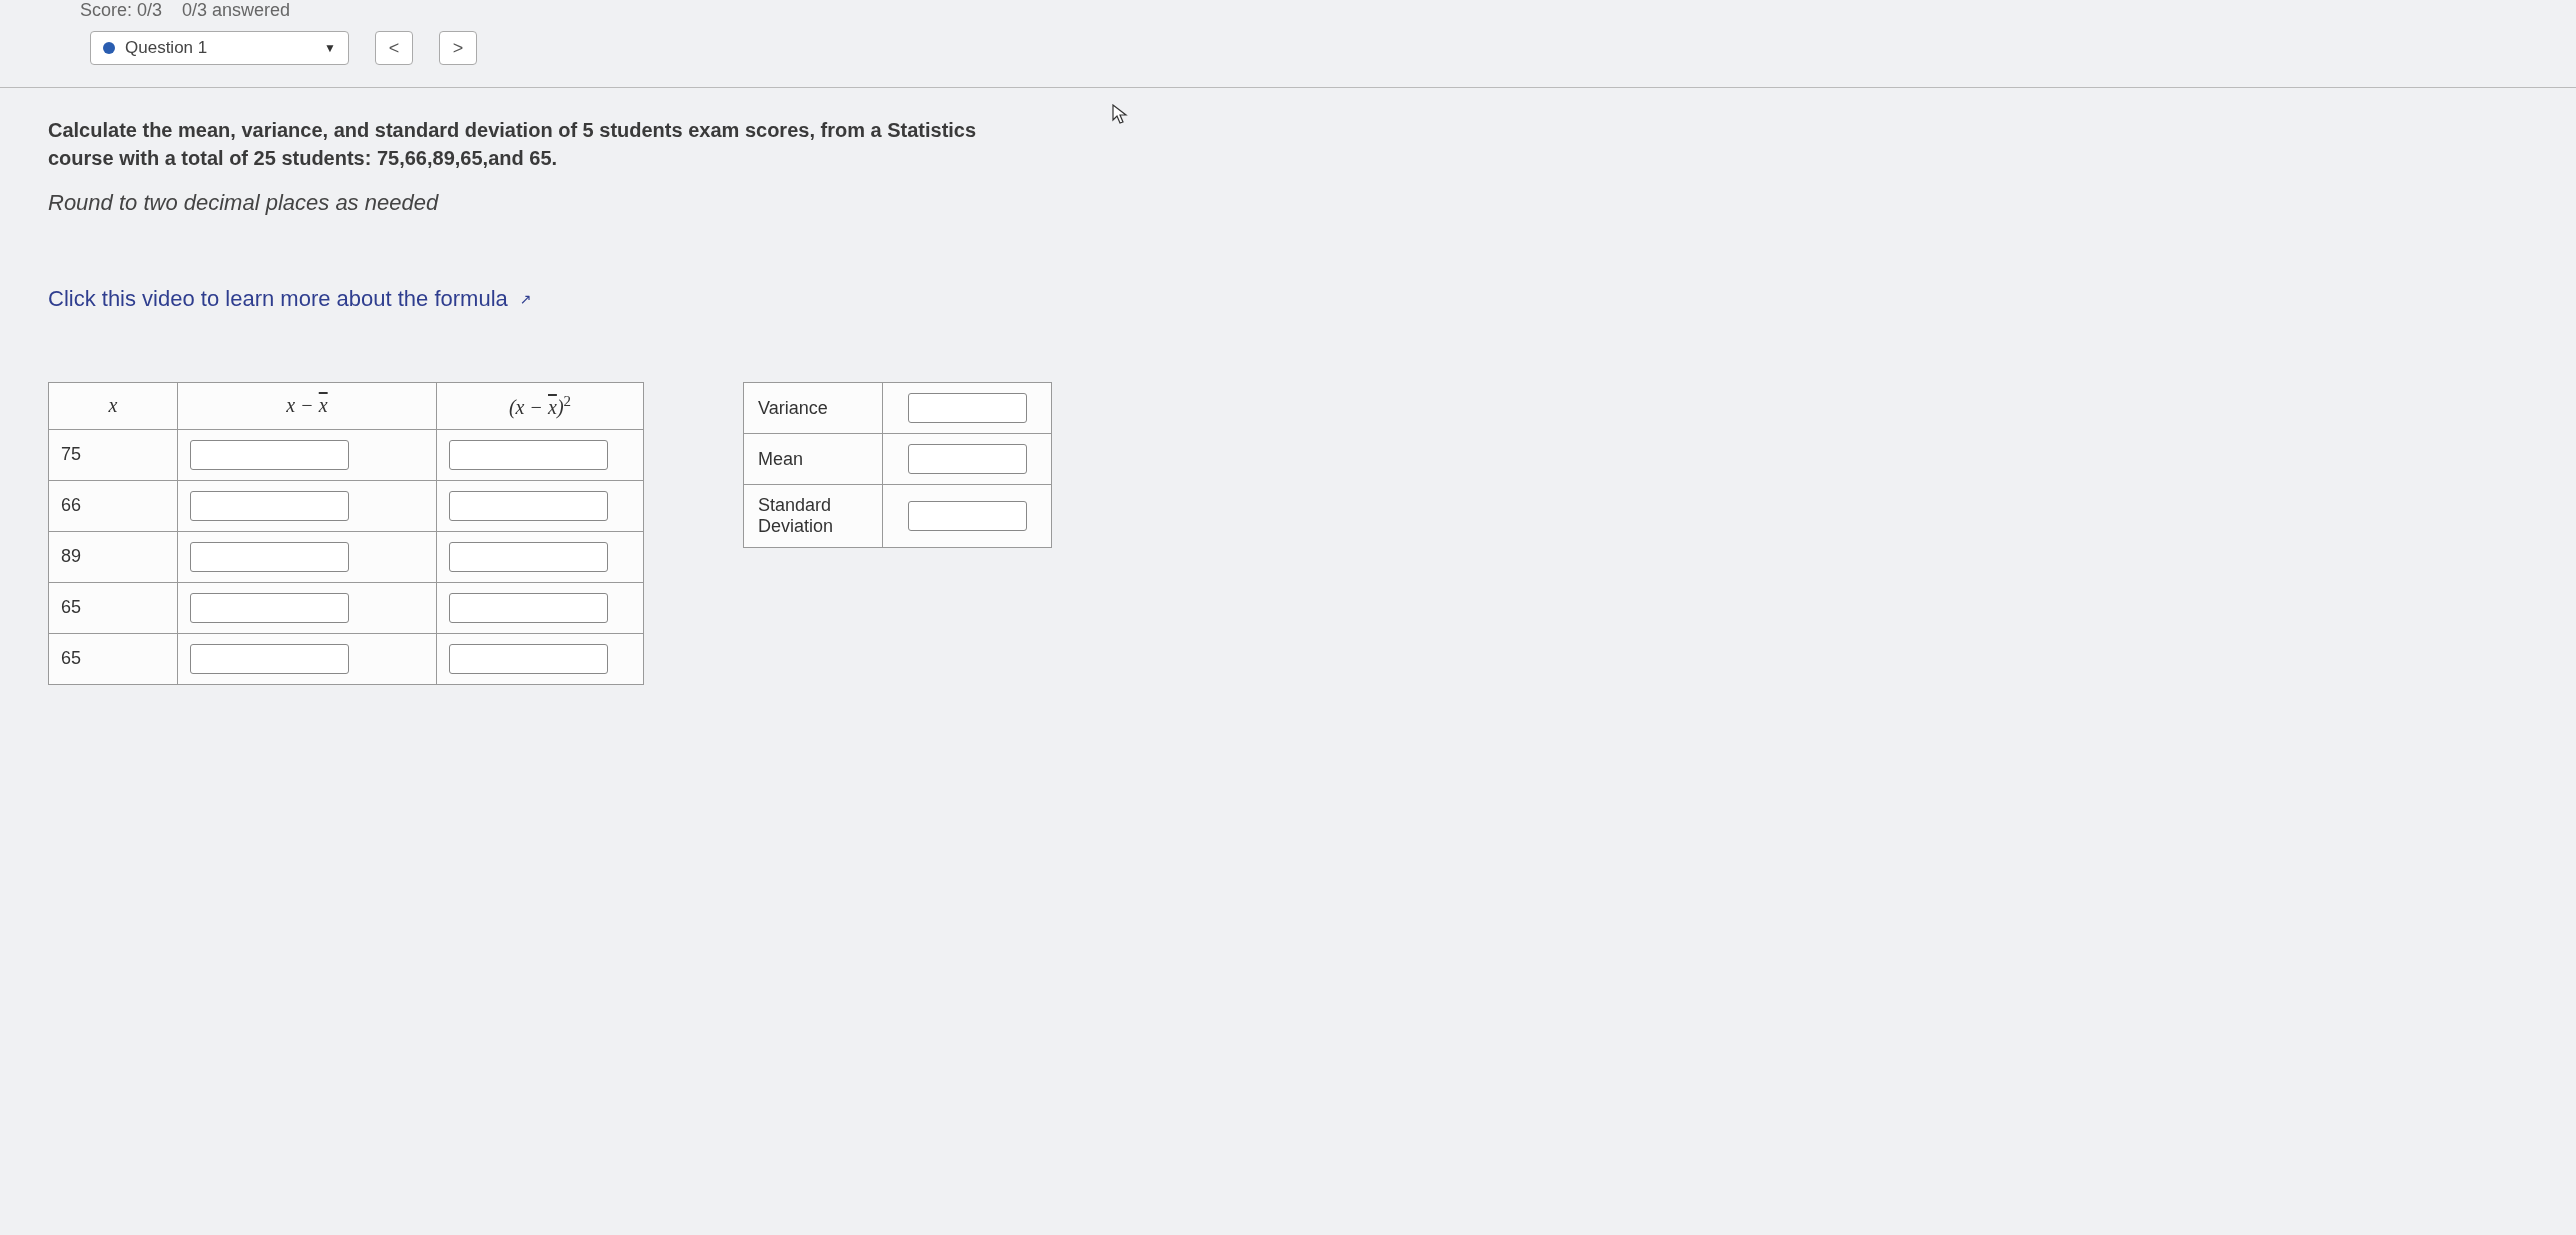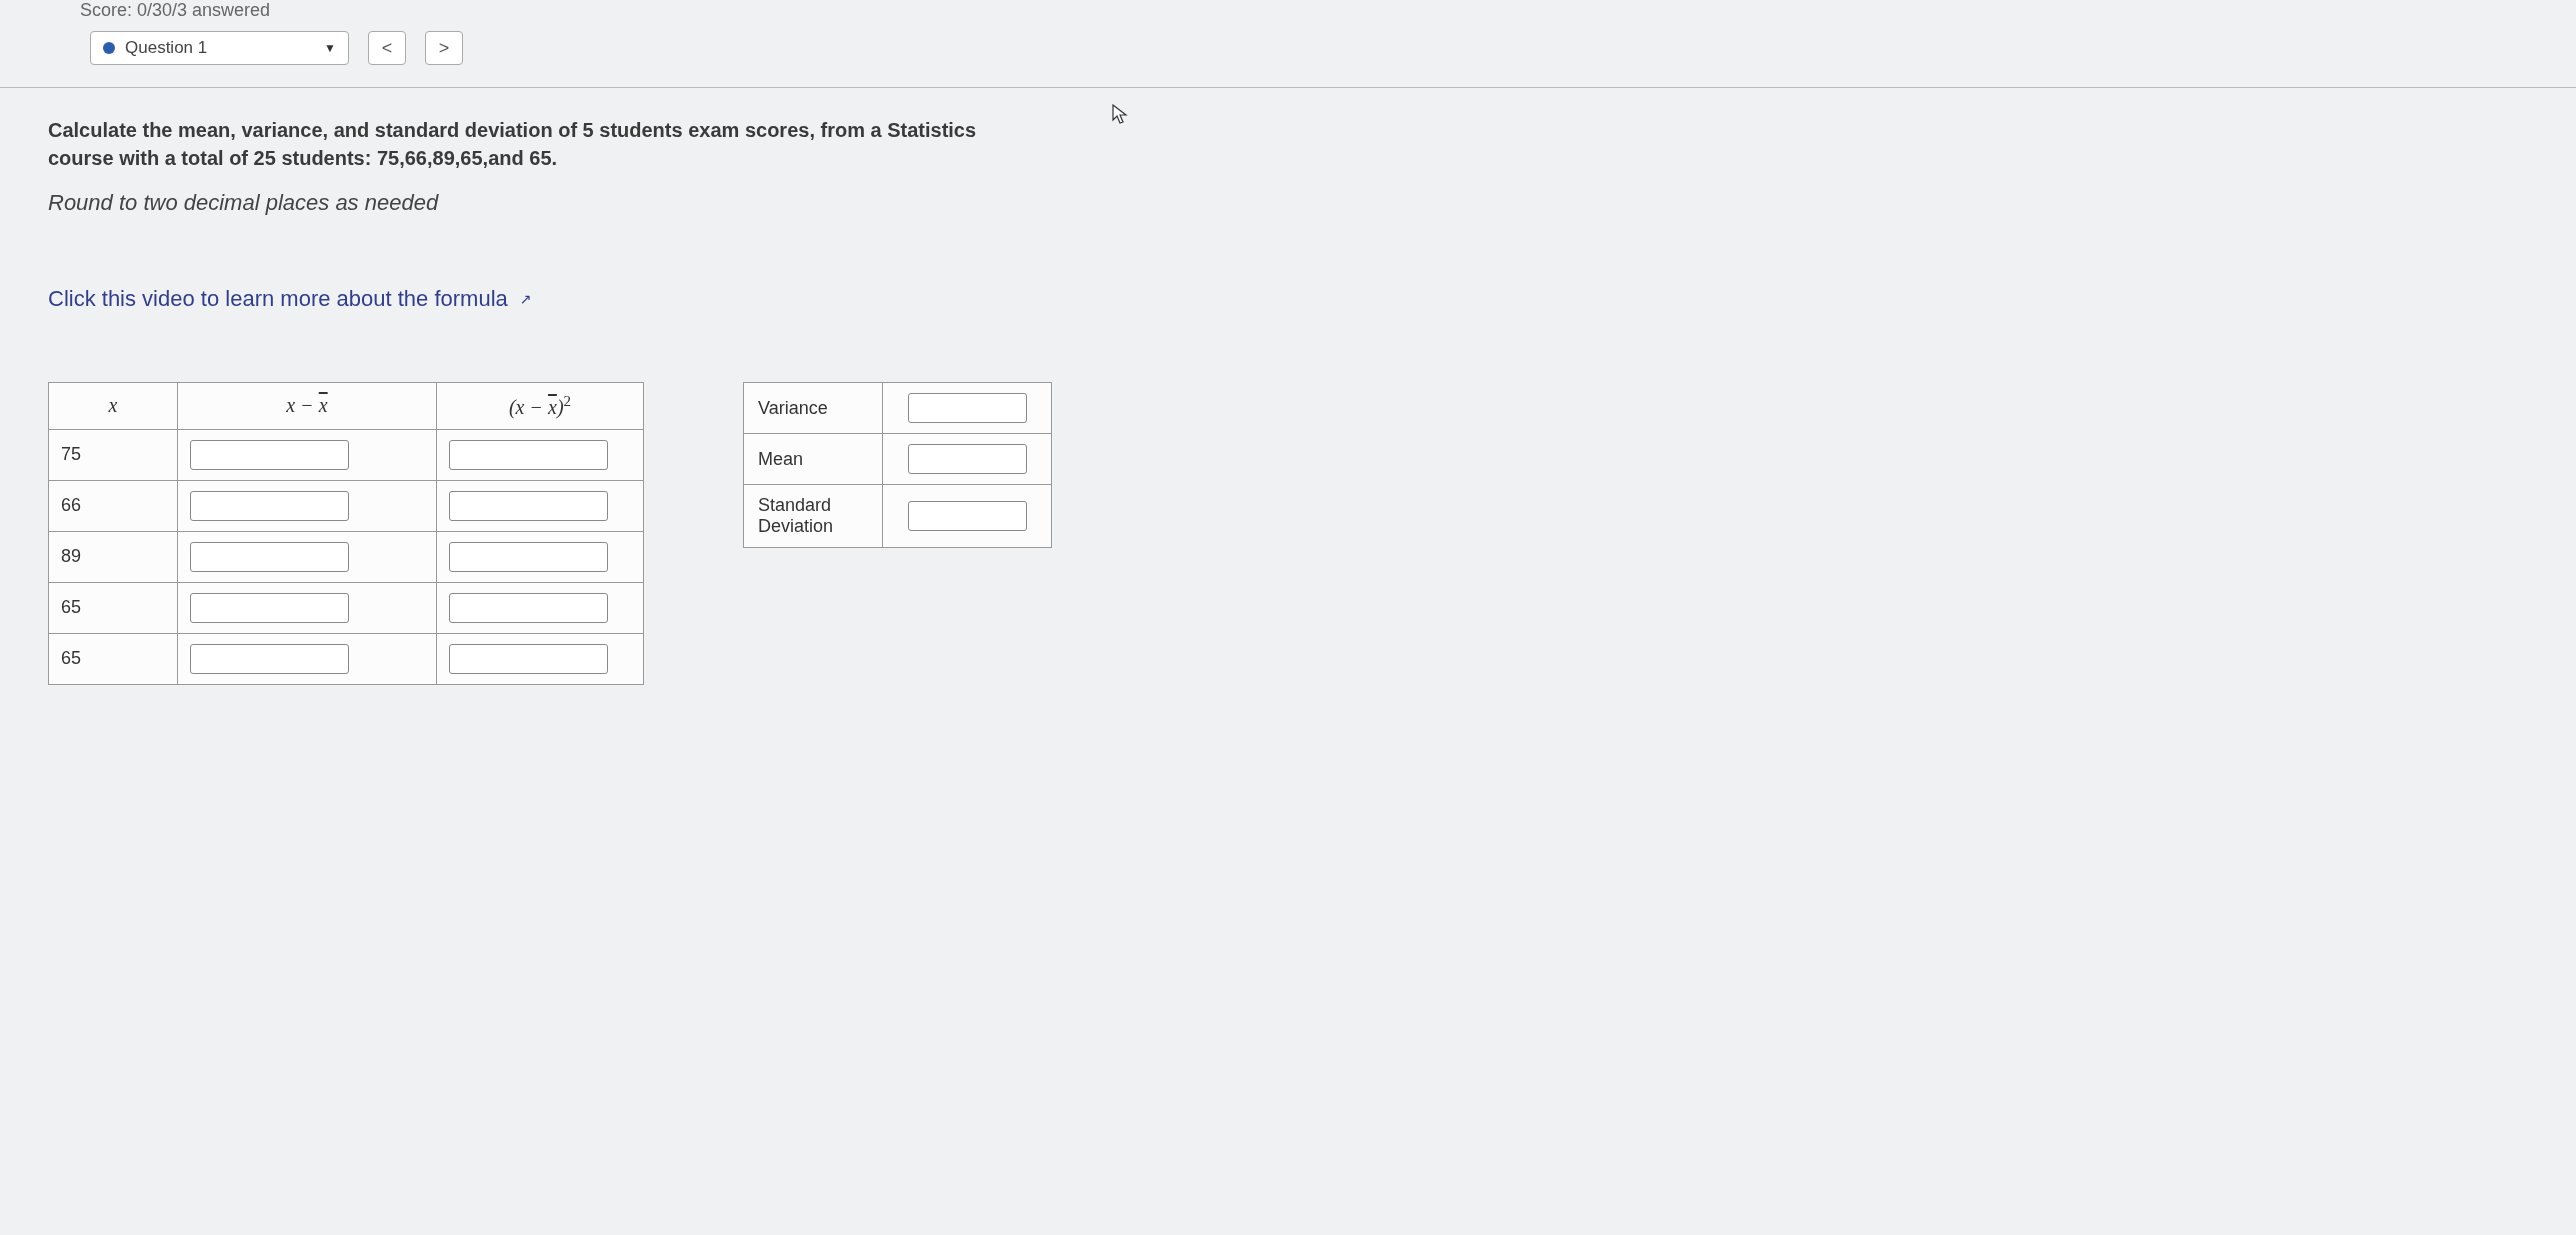--- a/index.html
+++ b/index.html
@@ -14,25 +14,26 @@
       min-height: 100vh;
       padding: 0 0 40px 0;
     }
     .top-bar {
       padding: 0 0 8px 80px;
       color: #666;
       font-size: 18px;
     }
     .score-row {
       display: flex;
+      gap: 20px;
       padding-bottom: 10px;
     }
     .nav-row {
       display: flex;
-      gap: 19px;
+      gap: 26px;
       align-items: center;
       padding-left: 10px;
     }
     .question-dropdown {
       display: inline-flex;
       align-items: center;
       background: #fff;
       border: 1px solid #aaa;
       border-radius: 4px;
       padding: 6px 12px;

